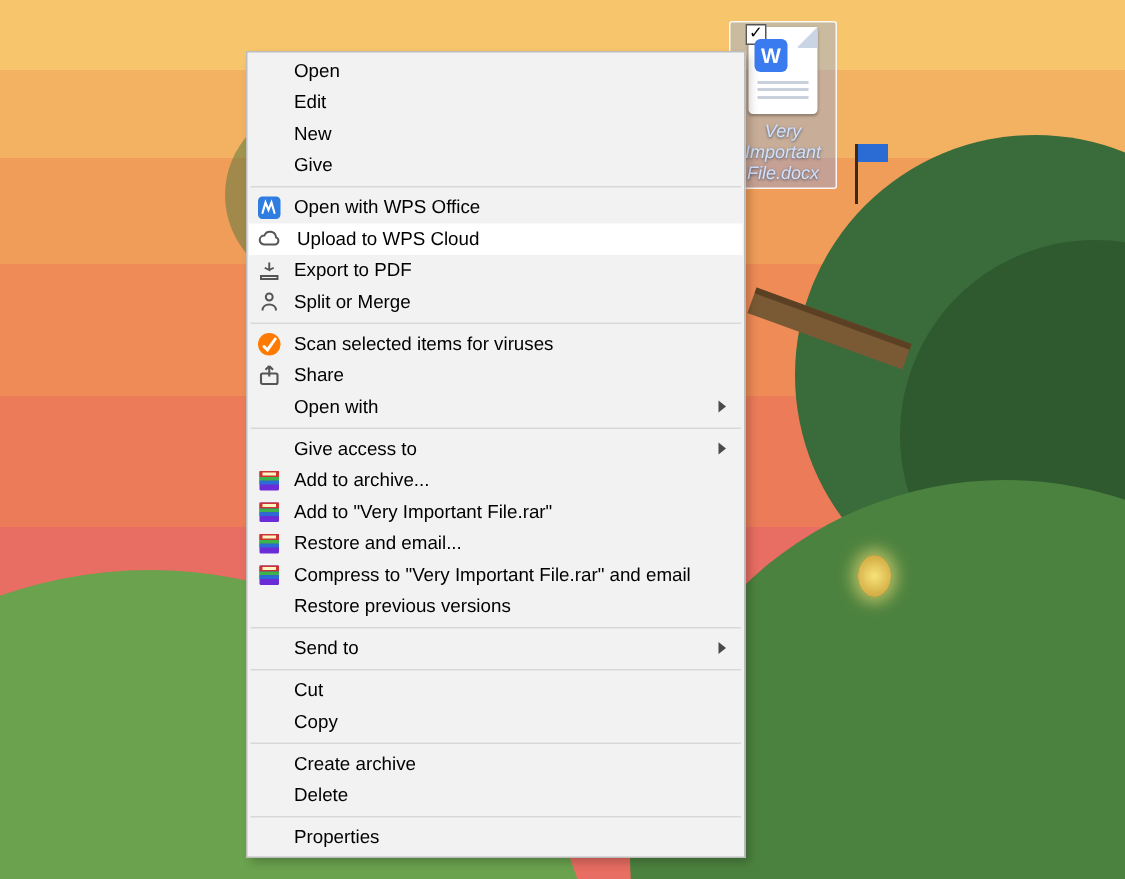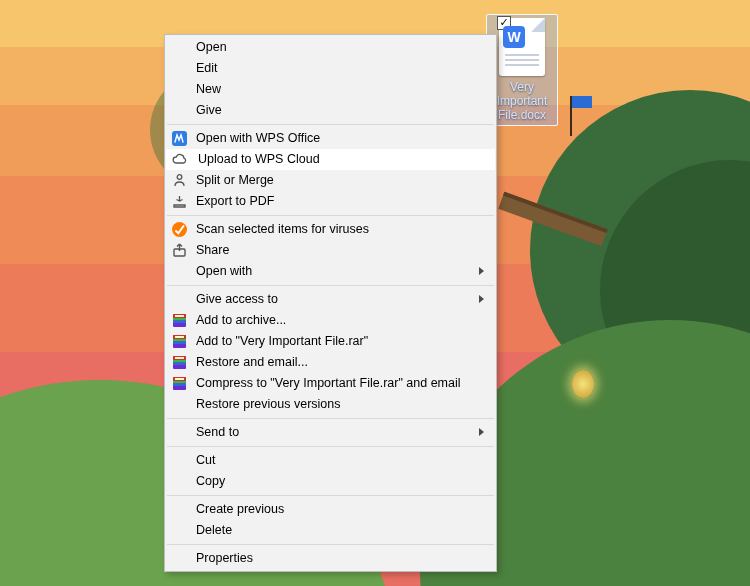--- a/index.html
+++ b/index.html
@@ -106,20 +106,21 @@
   .file-icon .checkbox {
     position:absolute; left:-2px; top:-2px;
     width:14px; height:14px; background:#fff;
     border:1px solid #555; box-sizing:border-box;
     font-size:11px; line-height:11px; text-align:center; color:#000;
   }
   .file-icon .label {
     color:#fff; font-size:12px; line-height:14px;
     text-shadow:0 1px 2px rgba(0,0,0,.8);
     word-break: break-word;
+    font-style: italic;
   }
 
   
   .context-menu {
     position: absolute;
     left: 164px;
     top: 34px;
     width: 333px;
     background: #f2f2f2;
     border: 1px solid #bdbdbd;
@@ -207,28 +208,28 @@
             <use href="#ico-wps"></use>
           </svg>
         </span><span>Open with WPS Office</span></div>
       <div class="menu-item hover"><span class="mi-icon">
           <svg viewBox="0 0 17 17">
             <use href="#ico-cloud"></use>
           </svg>
         </span><span>Upload to WPS Cloud</span></div>
       <div class="menu-item"><span class="mi-icon">
           <svg viewBox="0 0 17 17">
+            <use href="#ico-pdf"></use>
+          </svg>
+        </span><span>Export to PDF</span></div>
+      <div class="menu-item"><span class="mi-icon">
+          <svg viewBox="0 0 17 17">
             <use href="#ico-split"></use>
           </svg>
         </span><span>Split or Merge</span></div>
-      <div class="menu-item"><span class="mi-icon">
-          <svg viewBox="0 0 17 17">
-            <use href="#ico-pdf"></use>
-          </svg>
-        </span><span>Export to PDF</span></div>
       <div class="menu-sep"></div>
       <div class="menu-item"><span class="mi-icon">
           <svg viewBox="0 0 17 17">
             <use href="#ico-avast"></use>
           </svg>
         </span><span>Scan selected items for viruses</span></div>
       <div class="menu-item"><span class="mi-icon">
           <svg viewBox="0 0 17 17">
             <use href="#ico-share"></use>
           </svg>
@@ -256,21 +257,21 @@
             <use href="#ico-rar"></use>
           </svg>
         </span><span>Compress to "Very Important File.rar" and email</span></div>
       <div class="menu-item"><span>Restore previous versions</span></div>
       <div class="menu-sep"></div>
       <div class="menu-item"><span>Send to</span><span class="submenu-arrow"></span></div>
       <div class="menu-sep"></div>
       <div class="menu-item"><span>Cut</span></div>
       <div class="menu-item"><span>Copy</span></div>
       <div class="menu-sep"></div>
-      <div class="menu-item"><span>Create previous</span></div>
+      <div class="menu-item"><span>Create archive</span></div>
       <div class="menu-item"><span>Delete</span></div>
       <div class="menu-sep"></div>
       <div class="menu-item"><span>Properties</span></div>
     </div>
 </div>
 
 <svg width="0" height="0" style="position:absolute">
   <defs>
     <g id="ico-wps">
         <rect x="1" y="1" width="15" height="15" rx="3" class="ic-wps"></rect>

